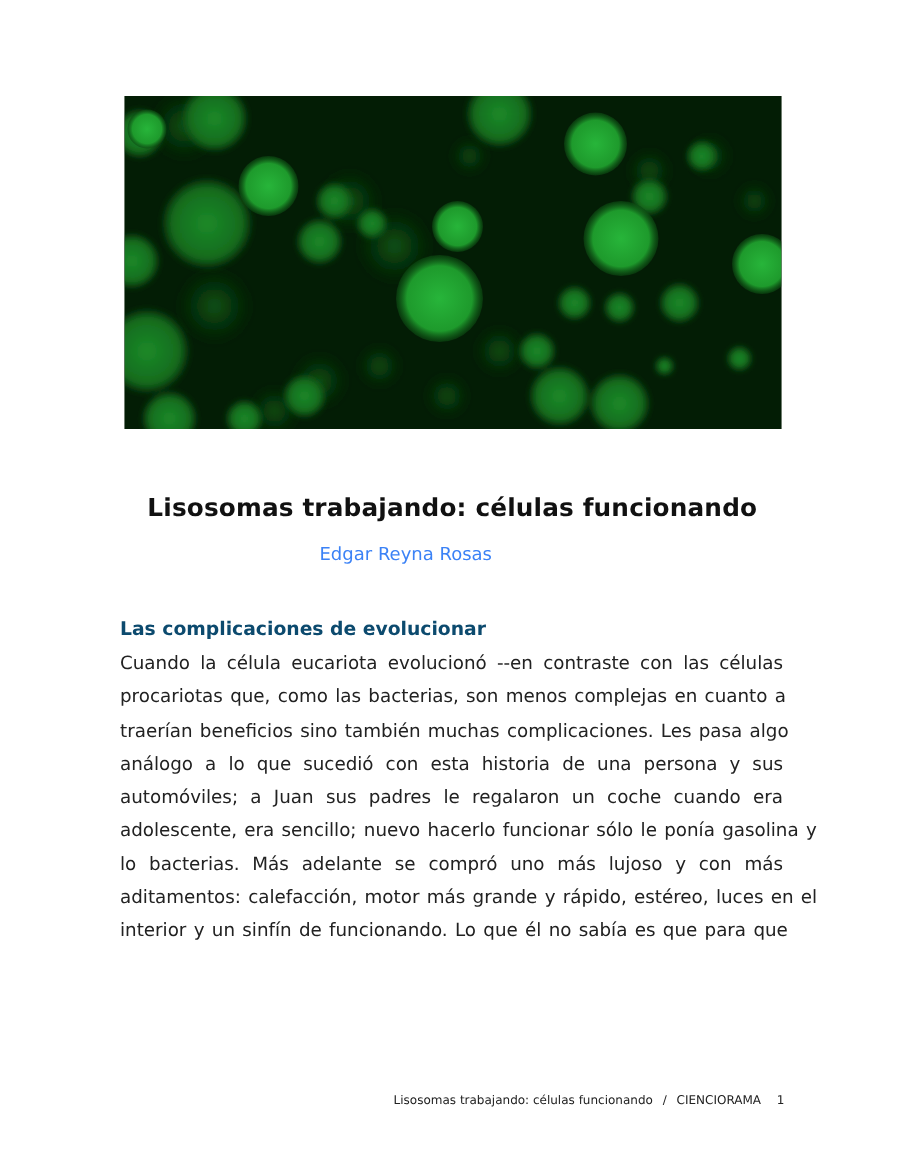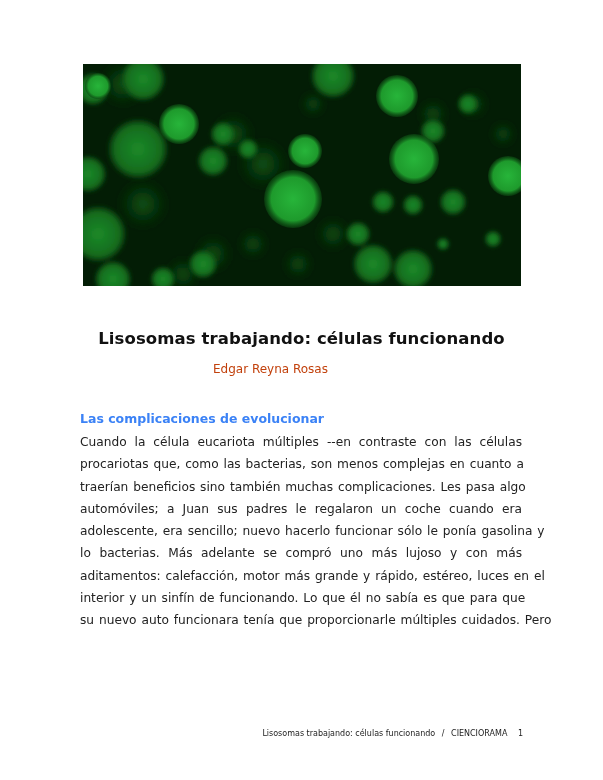--- a/index.html
+++ b/index.html
@@ -8,24 +8,24 @@
     position: absolute; left: 83px; top: 64px; width: 438px; height: 222px;
     background: #031d05; overflow: hidden;
   }
   .hero svg { display: block; }
   .title {
     position: absolute; left: 0; width: 603px; top: 329px; text-align: center;
     font-size: 16.5px; font-weight: bold; color: #111; letter-spacing: 0.1px;
   }
   .author {
     position: absolute; left: 0; width: 541px; top: 362px; text-align: center;
-    font-size: 12px; color: #c2410c;
+    font-size: 12px; color: #3b82f6;
   }
   .section-heading {
-    position: absolute; left: 80px; top: 411px; font-size: 12.5px; font-weight: bold; color: #3b82f6;
+    position: absolute; left: 80px; top: 411px; font-size: 12.5px; font-weight: bold; color: #0c4a6e;
   }
   .body-text {
     position: absolute; left: 80px; top: 431px; width: 442px;
     font-size: 12.2px; line-height: 22.3px; color: #222;
     text-align: justify; word-spacing: 1px;
   }
   .body-text .line { display: block; text-align: justify; text-align-last: justify; height: 22.3px; white-space: nowrap; }
   .footer {
     position: absolute; right: 80px; top: 729px; font-size: 8px; color: #222; white-space: nowrap;
   }
@@ -108,29 +108,29 @@
     <circle cx="15" cy="22" r="13" fill="url(#gb)"></circle>
   </svg>
 </div>
 
 <div class="title">Lisosomas trabajando: células funcionando</div>
 <div class="author">Edgar Reyna Rosas</div>
 
 <div class="section-heading">Las complicaciones de evolucionar</div>
 
 <div class="body-text">
-  <span class="line">Cuando la célula eucariota múltiples --en contraste con las células</span>
+  <span class="line">Cuando la célula eucariota evolucionó --en contraste con las células</span>
   <span class="line">procariotas que, como las bacterias, son menos complejas en cuanto a</span>
   <span class="line">traerían beneficios sino también muchas complicaciones. Les pasa algo</span>
+  <span class="line">análogo a lo que sucedió con esta historia de una persona y sus</span>
   <span class="line">automóviles; a Juan sus padres le regalaron un coche cuando era</span>
   <span class="line">adolescente, era sencillo; nuevo hacerlo funcionar sólo le ponía gasolina y</span>
   <span class="line">lo bacterias. Más adelante se compró uno más lujoso y con más</span>
   <span class="line">aditamentos: calefacción, motor más grande y rápido, estéreo, luces en el</span>
   <span class="line">interior y un sinfín de funcionando. Lo que él no sabía es que para que</span>
-  <span class="line">su nuevo auto funcionara tenía que proporcionarle múltiples cuidados. Pero</span>
 </div>
 
 <div class="footer">
   <span>Lisosomas trabajando: células funcionando</span>
   <span class="sep">/</span>
   <span>CIENCIORAMA</span>
   <span class="page">1</span>
 </div>
 
 </body></html>

